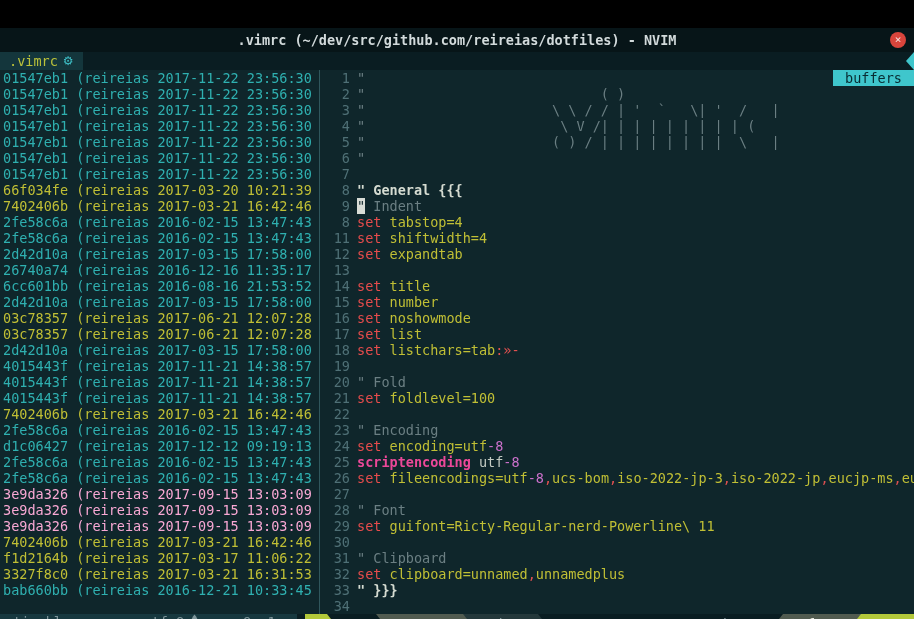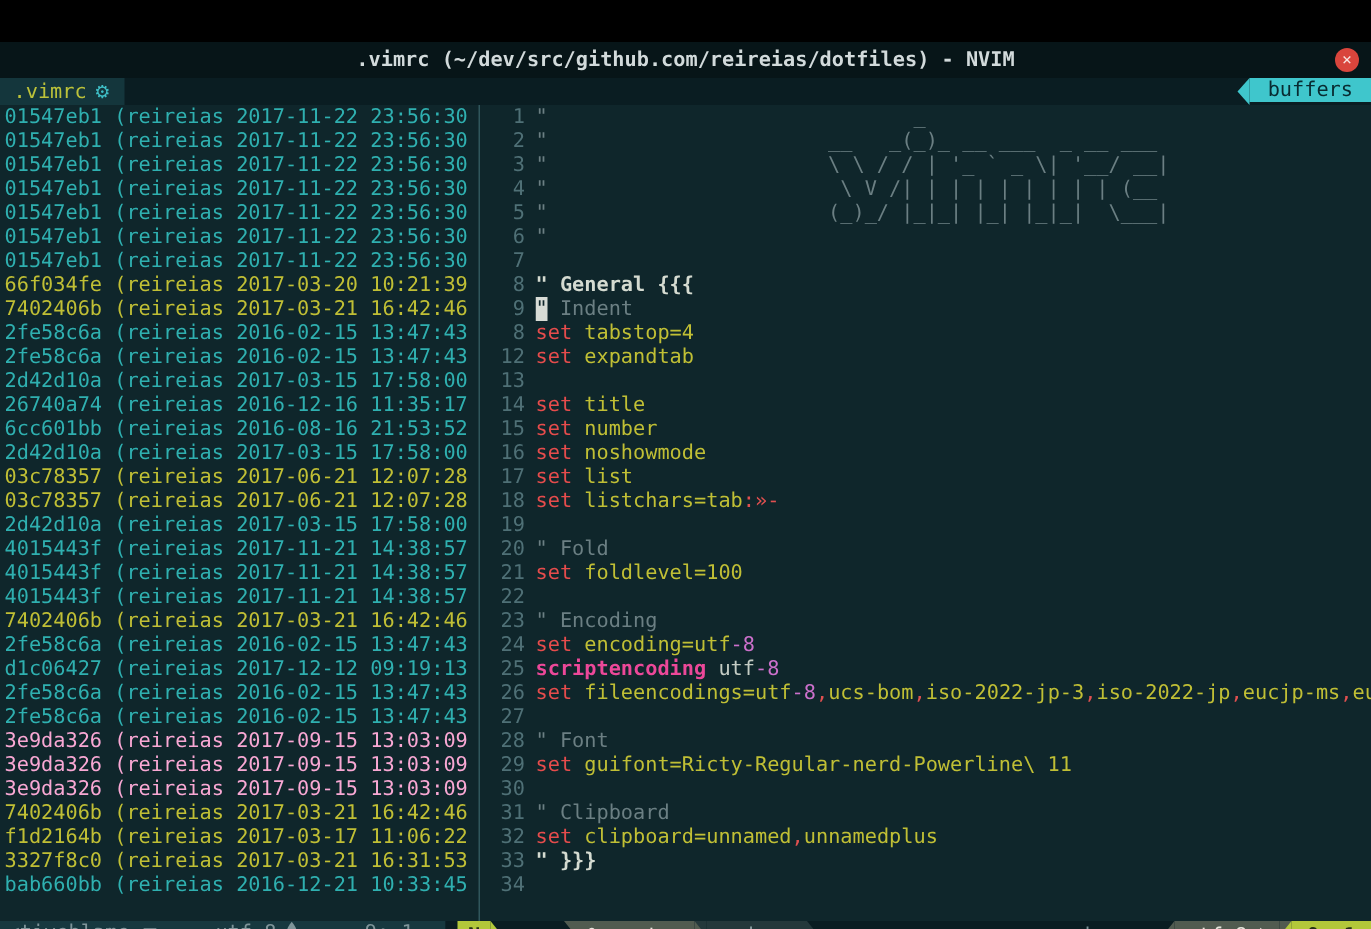--- a/index.html
+++ b/index.html
@@ -14,21 +14,21 @@
   .titlebar{height:24px;flex:none;background:#071518;display:flex;align-items:center;justify-content:center;position:relative;}
   .titlebar .title{color:#d2dadb;font-weight:bold;}
   .close-btn{position:absolute;right:8px;top:4px;width:16px;height:16px;border-radius:50%;
     background:#d9453c;color:#f8e5e2;font-size:11px;line-height:15px;text-align:center;cursor:pointer;}
   
   .tabline{height:18px;flex:none;background:#0a1d22;display:flex;align-items:stretch;}
   .tab{display:flex;align-items:center;gap:5px;padding:0 9px;background:#14363c;}
   .tab-label{color:#bcc23a;}
   .gear{color:#3fc0c8;font-family:"DejaVu Sans",sans-serif;font-size:12px;line-height:1;}
   .tabline-fill{flex:1;}
-  .buffers-wrap{display:flex;align-items:flex-start;}
+  .buffers-wrap{display:flex;align-items:flex-end;flex-direction:column;}
   .arr-cyan{width:0;height:0;border-top:9px solid transparent;border-bottom:9px solid transparent;border-right:8px solid #3fc6cc;}
   .buffers-label{background:#3fc6cc;color:#082b31;display:flex;align-items:center;padding:0 12px;}
   
   .main{height:544px;flex:none;display:flex;overflow:hidden;}
   .blame-pane{width:312px;flex:none;overflow:hidden;padding-left:3px;}
   .brow{height:16px;line-height:16px;white-space:pre;overflow:hidden;}
   .bl-c{color:#2fb0b0;}
   .bl-y{color:#c0bf35;}
   .bl-g{color:#f9a8d4;}
   .vsep{width:9px;flex:none;position:relative;}
@@ -139,20 +139,21 @@
         <div class="erow"><span class="lnum">1</span><span class="code"><span class="c">"                              _</span></span></div>
         <div class="erow"><span class="lnum">2</span><span class="code"><span class="c">"                       __   _(_)_ __ ___  _ __ ___</span></span></div>
         <div class="erow"><span class="lnum">3</span><span class="code"><span class="c">"                       \ \ / / | '_ ` _ \| '__/ __|</span></span></div>
         <div class="erow"><span class="lnum">4</span><span class="code"><span class="c">"                        \ V /| | | | | | | | | (__</span></span></div>
         <div class="erow"><span class="lnum">5</span><span class="code"><span class="c">"                       (_)_/ |_|_| |_| |_|_|  \___|</span></span></div>
         <div class="erow"><span class="lnum">6</span><span class="code"><span class="c">"</span></span></div>
         <div class="erow"><span class="lnum">7</span><span class="code"></span></div>
         <div class="erow"><span class="lnum">8</span><span class="code"><span class="ct">" General {{{</span></span></div>
         <div class="erow"><span class="lnum">9</span><span class="code"><span class="cur">"</span><span class="c"> Indent</span></span></div>
         <div class="erow"><span class="lnum">8</span><span class="code"><span class="k">set</span><span class="o"> tabstop=4</span></span></div>
+        <div class="erow"><span class="lnum">11</span><span class="code"><span class="k">set</span><span class="o"> shiftwidth=4</span></span></div>
         <div class="erow"><span class="lnum">12</span><span class="code"><span class="k">set</span><span class="o"> expandtab</span></span></div>
         <div class="erow"><span class="lnum">13</span><span class="code"></span></div>
         <div class="erow"><span class="lnum">14</span><span class="code"><span class="k">set</span><span class="o"> title</span></span></div>
         <div class="erow"><span class="lnum">15</span><span class="code"><span class="k">set</span><span class="o"> number</span></span></div>
         <div class="erow"><span class="lnum">16</span><span class="code"><span class="k">set</span><span class="o"> noshowmode</span></span></div>
         <div class="erow"><span class="lnum">17</span><span class="code"><span class="k">set</span><span class="o"> list</span></span></div>
         <div class="erow"><span class="lnum">18</span><span class="code"><span class="k">set</span><span class="o"> listchars=tab</span><span class="s">:»-</span></span></div>
         <div class="erow"><span class="lnum">19</span><span class="code"></span></div>
         <div class="erow"><span class="lnum">20</span><span class="code"><span class="c">" Fold</span></span></div>
         <div class="erow"><span class="lnum">21</span><span class="code"><span class="k">set</span><span class="o"> foldlevel=100</span></span></div>

